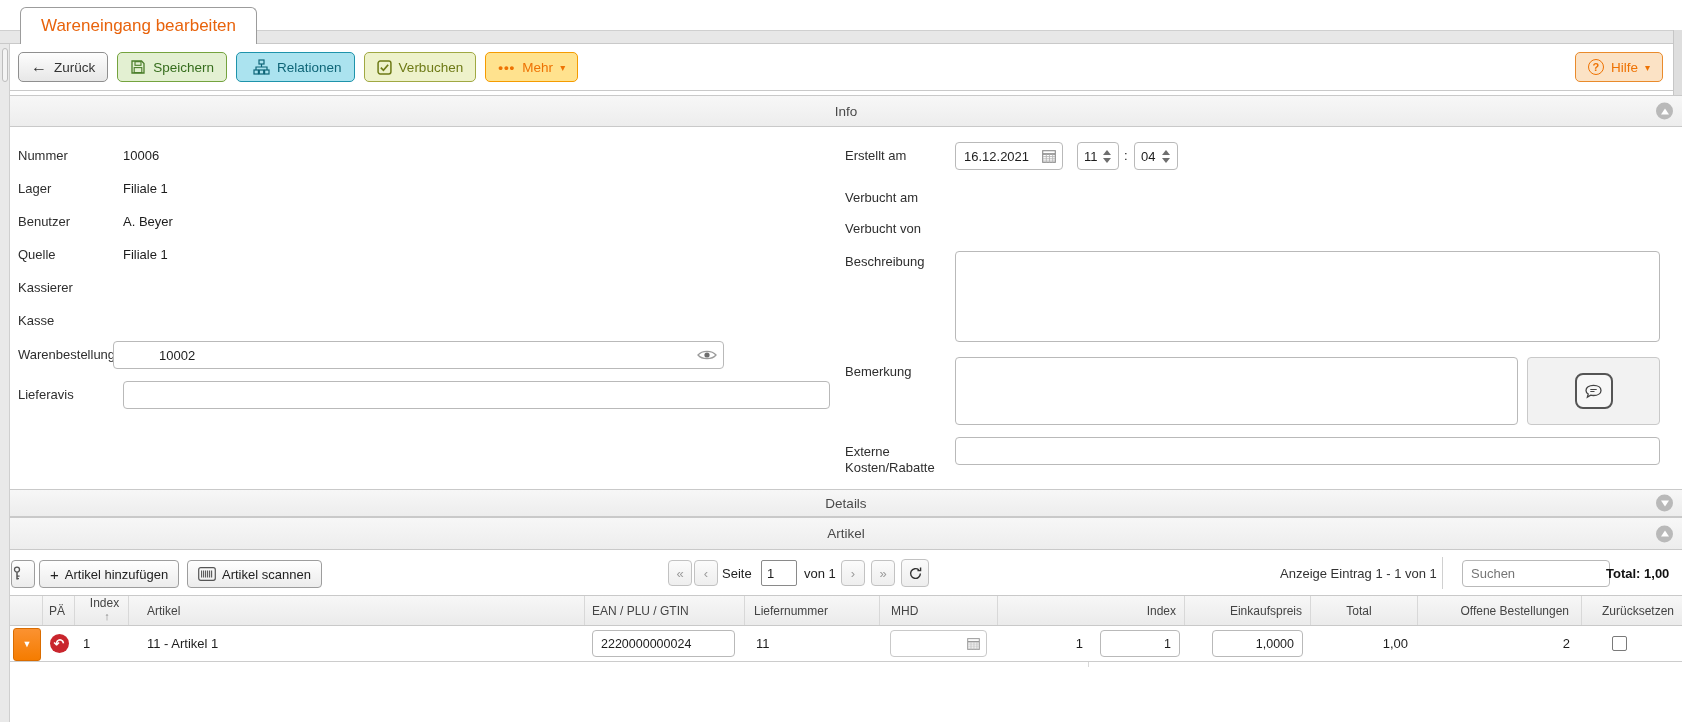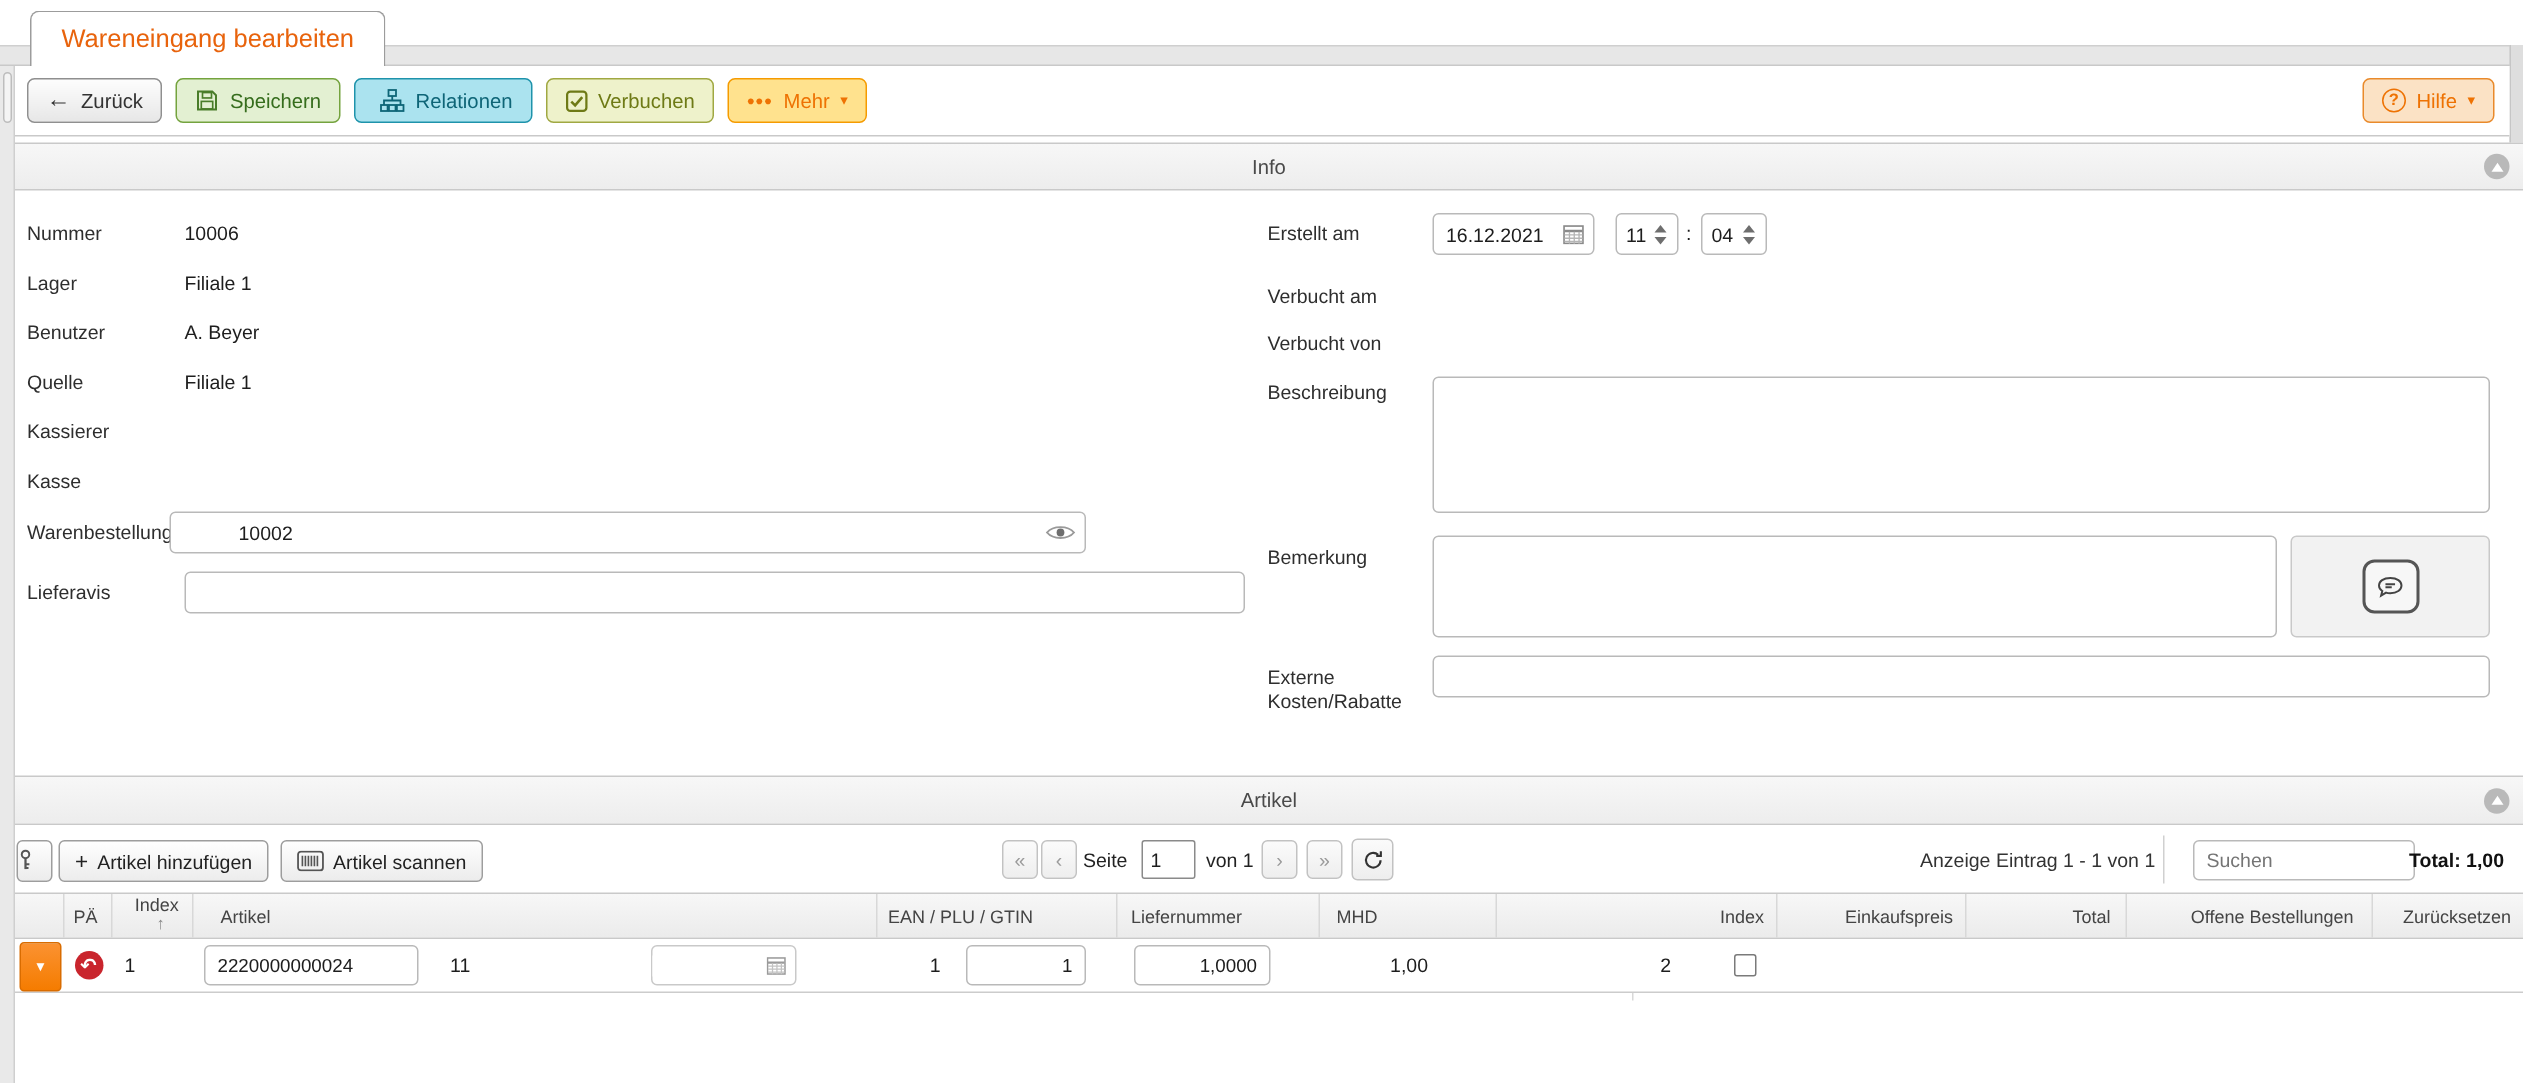--- a/index.html
+++ b/index.html
@@ -232,20 +232,26 @@
       <svg width="19" height="17" viewBox="0 0 19 16">
           <path d="M9.5 1.8C14 1.8 17 4 17 6.9C17 9.8 14 12 9.5 12C8.5 12 7.5 11.9 6.7 11.6L3.4 13.6L4.2 10.5C2.7 9.6 2 8.3 2 6.9C2 4 5 1.8 9.5 1.8Z" fill="none" stroke="#444" stroke-width="1.3"></path>
           <path d="M6.3 6h6.4M6.3 8h4.2" stroke="#444" stroke-width="1.2"></path>
         </svg>
     </span>
   </div>
 
   <div class="lbl" style="left:845px; top:444px; width:110px;">Externe Kosten/Rabatte</div>
   <input class="inp" style="left: 955px; top: 437px; width: 705px;" type="text">
 
+  <div class="abs sect" style="top:489px; height:28px;">
+    <span>Details</span>
+    <span class="collapse">
+        <span class="tri-down"></span>
+      </span>
+  </div>
   <div class="abs sect" style="top:517px; height:33px;">
     <span>Artikel</span>
     <span class="collapse">
         <span class="tri-up"></span>
       </span>
   </div>
 
   <button class="abtn" style="left:11px; top:560px; width:24px; padding:0;">
     <svg width="10" height="16" viewBox="0 0 10 16">
         <circle cx="5" cy="3.6" r="2.5" fill="none" stroke="#555" stroke-width="1.3"></circle>
@@ -318,21 +324,21 @@
       </div>
     <div class="th r" style="width:91px; padding-right:0;margin-top:42px;">
         <span>Soll</span>
       </div>
     <div class="th r" style="width:96px; padding-right:8px;">
         <span>Index</span>
       </div>
     <div class="th r" style="width:126px; padding-right:8px;">
         <span>Einkaufspreis</span>
       </div>
-    <div class="th r" style="width:107px; padding-right:10px;">
+    <div class="th r" style="width:107px; padding-right:10px;justify-content:center;">
         <span>Total</span>
       </div>
     <div class="th r" style="width:164px; padding-right:12px;">
         <span>Offene Bestellungen</span>
       </div>
     <div class="th r" style="width:100px; padding-right:8px; border-right:none;">
         <span>Zurücksetzen</span>
       </div>
   </div>
 
@@ -341,20 +347,21 @@
       <span class="expander">
           <span>▼</span>
         </span>
     </div>
     <div class="td" style="width:32px; justify-content:center;">
       <span class="pa-ico">
           <span>↶</span>
         </span>
     </div>
     <div class="td" style="width:54px; padding-left:8px;">1</div>
+    <div class="td" style="width:456px; padding-left:18px;">11 - Artikel 1</div>
     <div class="td" style="width:160px;">
       <input class="row-inp" style="margin-left: 7px; width: 143px;" type="text" value="2220000000024">
     </div>
     <div class="td" style="width:135px; padding-left:11px;">11</div>
     <div class="td" style="width:118px;">
       <span class="mhd-wrap" style="margin-left:10px; width:97px;">
         <input type="text" style="border: none; outline: none; flex: 1 1 0%; min-width: 0px; font-size: 12.5px; padding-left: 7px; font-family: inherit;">
         <span class="icon-btn-in">
           <svg width="13" height="12" viewBox="0 0 14 13">
               <rect x="0.7" y="0.7" width="12.6" height="11.6" fill="none" stroke="#9a9a9a" stroke-width="1.1"></rect>

